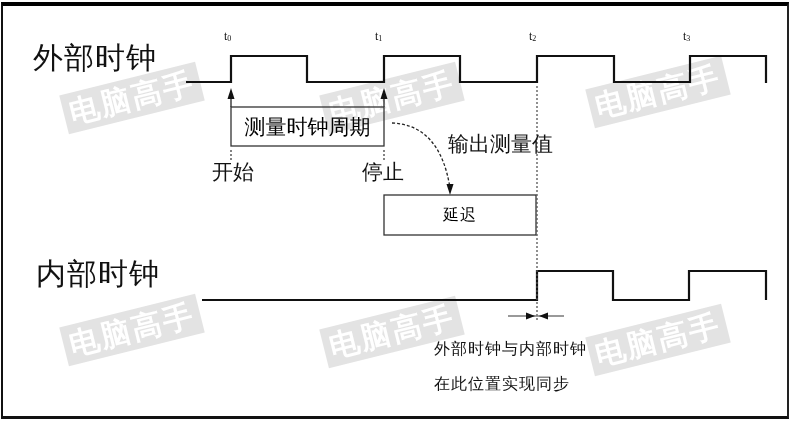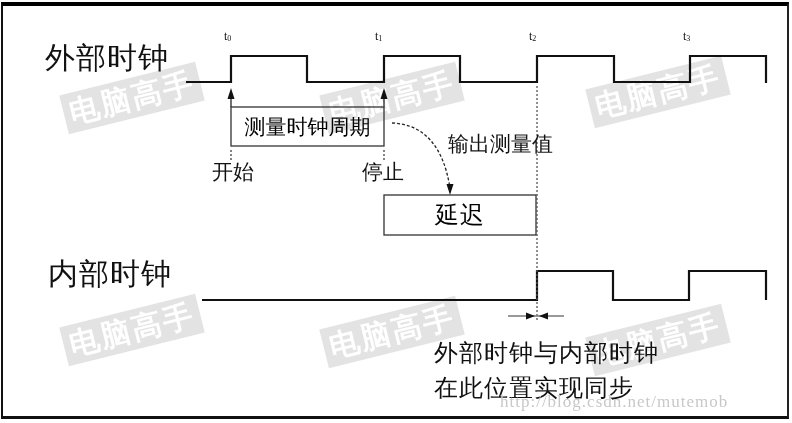--- a/index.html
+++ b/index.html
@@ -1,25 +1,25 @@
 <!DOCTYPE html>
 <html><head>
 <meta charset="utf-8">
 <style>
   html, body { margin: 0; padding: 0; background: #ffffff; }
   body { width: 792px; height: 423px; position: relative; overflow: hidden; font-family: "DejaVu Sans", "Liberation Sans", sans-serif; }
   .frame { position: absolute; left: 0; top: 0; width: 792px; height: 423px; box-sizing: border-box; }
   .border { position: absolute; left: 1px; top: 2px; width: 788px; height: 417px; box-sizing: border-box; border-top: 4px solid #000; border-left: 2px solid #111; border-right: 2px solid #222; border-bottom: 3px solid #111; }
   svg { position: absolute; left: 0; top: 0; }
   .label { position: absolute; color: #111; white-space: nowrap; line-height: 1; }
-  .big { font-size: 30px; letter-spacing: 1px; margin-left: 12px; }
+  .big { font-size: 30px; letter-spacing: 1px; }
   .mid { font-size: 21px; }
   .tick { font-size: 12px; font-family: Liberation Serif, serif; }
   .tick sub { font-size: 8px; vertical-align: -1px; }
-  .note { font-size: 24px; letter-spacing: 1px; }
+  .note { font-size: 16px; letter-spacing: 1px; }
   .wm { position: absolute; width: 140px; height: 40px; background: #dadada; opacity: 0.75; transform: rotate(-14deg); display: flex; align-items: center; justify-content: center; color: #ffffff; font-family: "DejaVu Serif", serif; font-size: 30px; font-weight: bold; letter-spacing: 2px; }
   .url { position: absolute; font-family: "Liberation Serif", "DejaVu Serif", serif; font-size: 17px; color: #c8c8c8; letter-spacing: 1px; }
   .boxlabel { position: absolute; display: flex; align-items: center; justify-content: center; color: #000000; }
 </style>
 </head>
 <body>
 
 <div class="frame">
   <div class="border"></div>
 
@@ -82,14 +82,13 @@
   <div class="boxlabel mid" style="left:231px;top:107px;width:153px;height:39px;">测量时钟周期</div>
   <div class="boxlabel note" style="left:384px;top:195px;width:152px;height:40px;">延迟</div>
 
   <div class="label mid" style="left:212px;top:162px;">开始</div>
   <div class="label mid" style="left:362px;top:162px;">停止</div>
   <div class="label mid" style="left:448px;top:134px;text-align:center;">输出测量值</div>
 
   <div class="label note" style="left:434px;top:341px;">外部时钟与内部时钟</div>
   <div class="label note" style="left:434px;top:376px;">在此位置实现同步</div>
 
-  <div class="url" style="left:500px;top:392px;">http://blog.csdn.net/mutemob</div>
 </div>
 
 </body></html>

